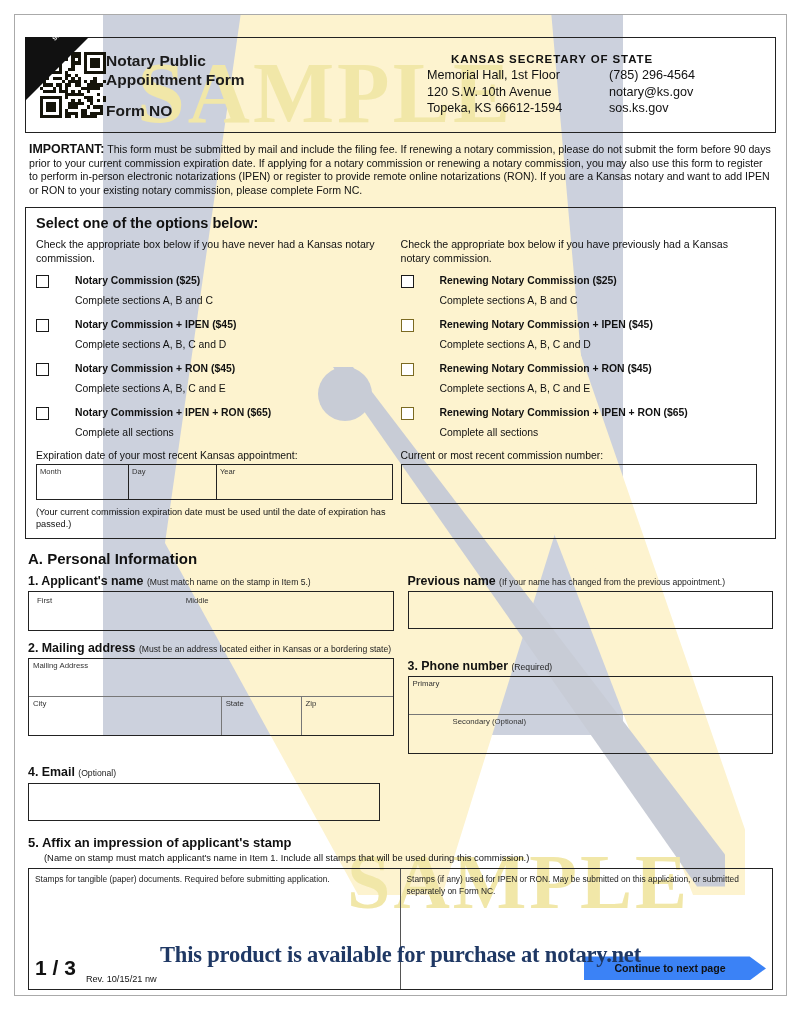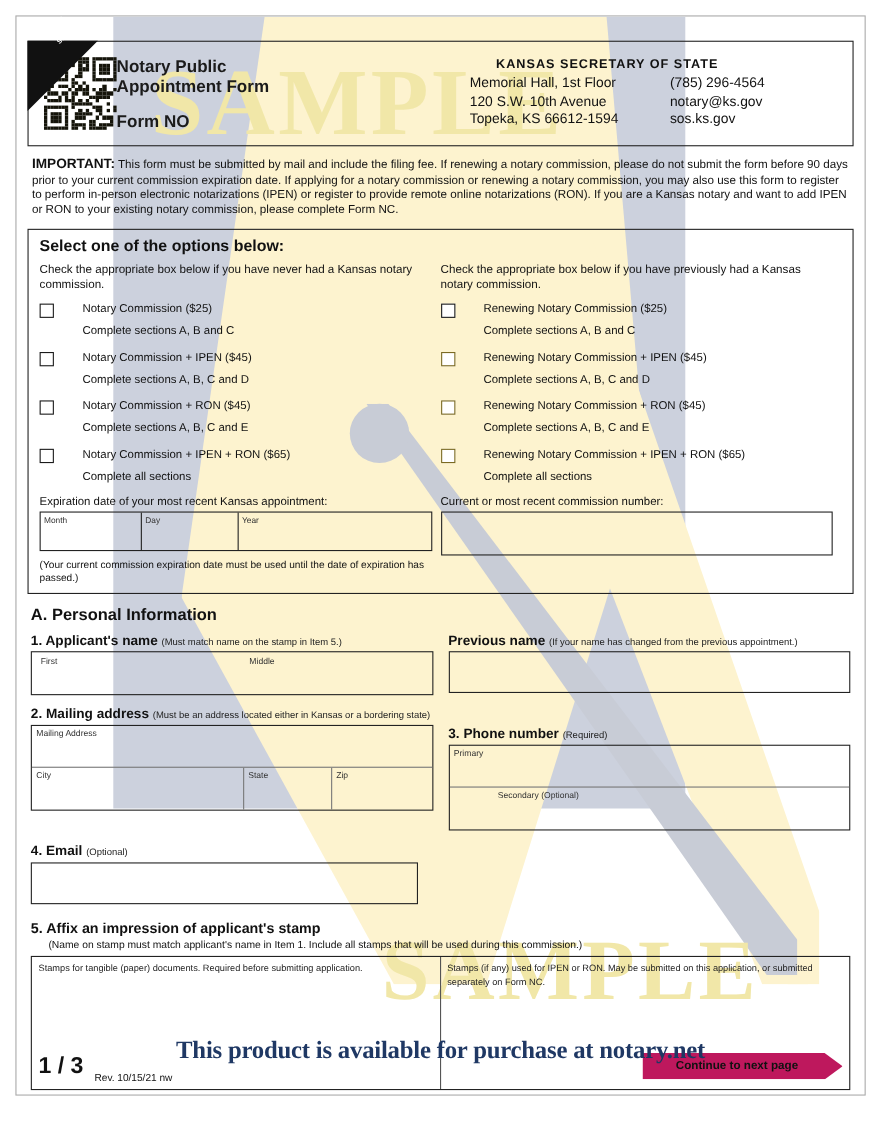--- a/index.html
+++ b/index.html
@@ -158,21 +158,21 @@
 
   .chk-row { display: flex; align-items: flex-start; margin-bottom: 2px; }
   .chk {
     width: 13px; height: 13px;
     border: 1.6px solid #1a1a1a;
     background: #ffffff;
     flex: 0 0 13px;
     margin-top: 1px;
   }
   .chk.tint { border-color: #7b6a22; }
-  .chk-label { font-size: 10.4px; color: #111; margin-left: 26px; line-height: 13px; }
+  .chk-label { font-size: 10.4px; color: #111; margin-left: 26px; line-height: 13px; font-weight: bold; }
   .chk-sub { font-size: 10.4px; color: #111; margin-left: 39px; margin-top: 7px; margin-bottom: 12px; }
 
   .exp-lbl { font-size: 10.4px; color: #111; margin-top: 6px; margin-bottom: 3px; }
   .exp-grid { display: flex; border: 1.4px solid #222; height: 36px; }
   .exp-cell { border-right: 1.4px solid #222; padding: 2px 0 0 3px; }
   .exp-cell:last-child { border-right: none; }
   .exp-cell .cl { font-size: 7.6px; color: #333; }
   .exp-m { width: 92px; } .exp-d { width: 88px; } .exp-y { width: 88px; }
   .exp-note { font-size: 9.2px; color: #111; line-height: 12px; margin-top: 6px; }
 
@@ -182,21 +182,21 @@
   .secA { margin-top: 11px; padding: 0 3px; }
   .secA-title { font-size: 15px; font-weight: 700; color: #111; margin-bottom: 7px; }
   .two { display: flex; gap: 14px; }
   .col { width: 50%; }
   .q-lbl { font-size: 12.4px; font-weight: 700; color: #111; }
   .q-lbl .hint { font-size: 8.6px; font-weight: 400; color: #222; }
   .fld { border: 1.4px solid #222; margin-top: 3px; }
   .fld .cl { font-size: 7.8px; color: #333; padding: 2px 0 0 4px; }
   .name-row { display: flex; height: 38px; }
   .name-row > div { padding-top: 2px; }
-  .nm-f { width: 42%; padding-left: 4px; } .nm-m { width: 30%; text-align: center; } .nm-l { width: 28%; }
+  .nm-f { width: 42%; padding-left: 4px; } .nm-m { width: 30%; } .nm-l { width: 28%; }
 
   .addr-top { height: 38px; border-bottom: 1px solid #777; }
   .addr-bot { display: flex; height: 38px; }
   .addr-city { width: 53%; border-right: 1px solid #777; }
   .addr-state { width: 22%; border-right: 1px solid #777; }
   .addr-zip { width: 25%; }
 
   .ph-top { height: 38px; border-bottom: 1px solid #777; }
   .ph-bot { height: 38px; margin-left: 40px; }
 
@@ -226,21 +226,21 @@
   .footer {
     position: absolute;
     left: 10px; right: 10px; bottom: 10px;
     display: flex; 
     z-index: 5;
   }
   .pg { font-size: 21px; font-weight: 700; color: #111; }
   .rev { font-size: 9.2px; color: #111; margin-left: 10px; margin-bottom: -4px; align-self: flex-end; }
   .nextwrap { margin-left: auto; position: relative; }
   .next {
-    background: #be185d;
+    background: #3b82f6;
     height: 24px; width: 182px;
     display: flex; align-items: center; justify-content: center;
     font-size: 10.6px; font-weight: 700; color: #111;
     clip-path: polygon(0 0, 91% 0, 100% 50%, 91% 100%, 0 100%);
     padding-right: 10px;
   }
 </style>
 </head>
 <body>
 

